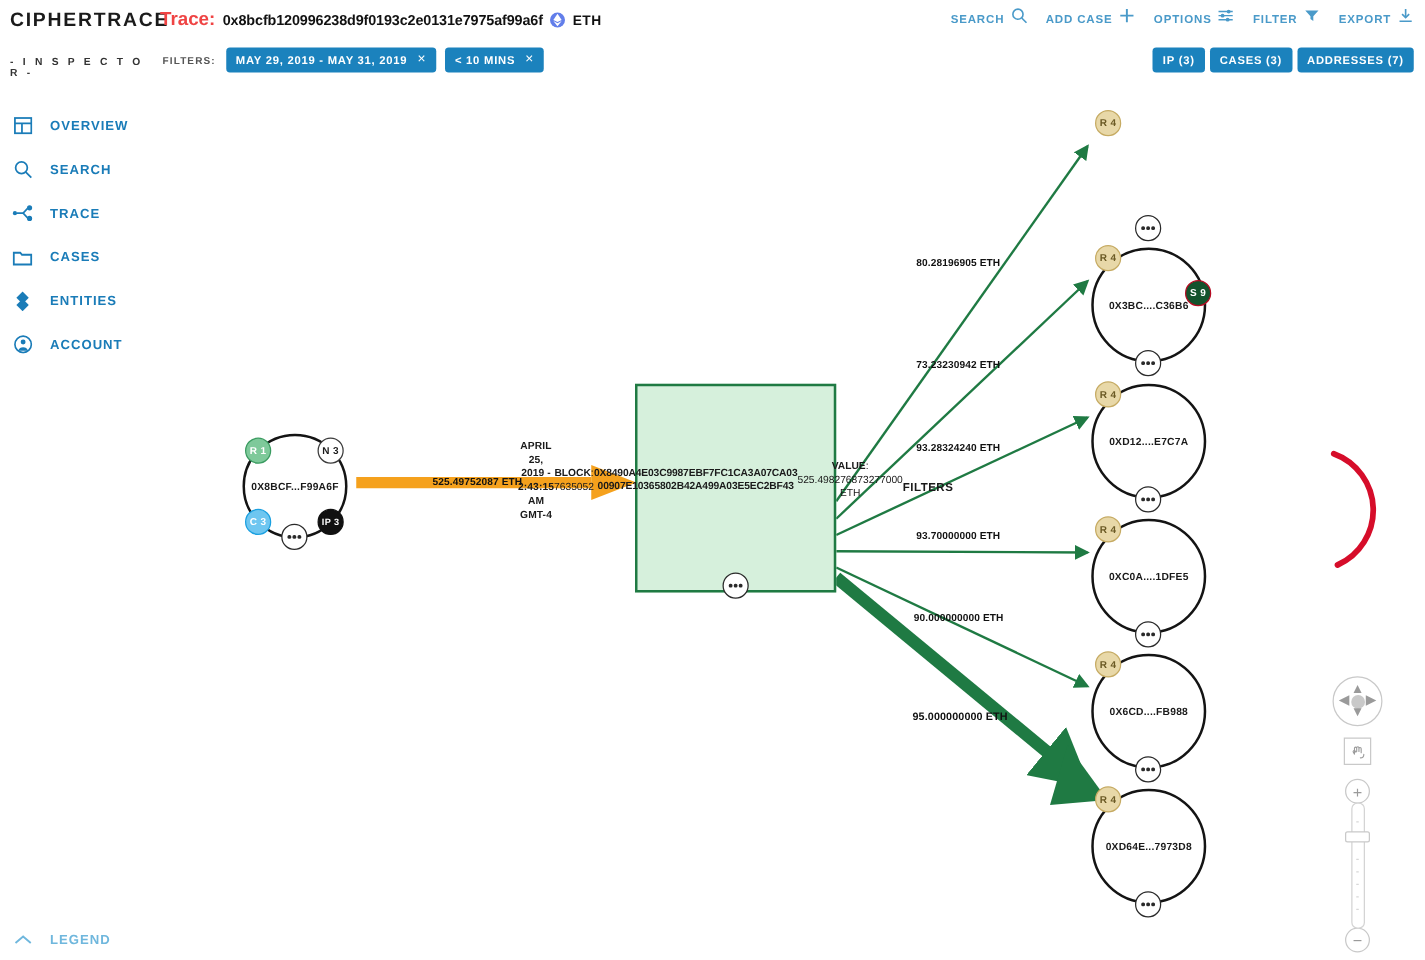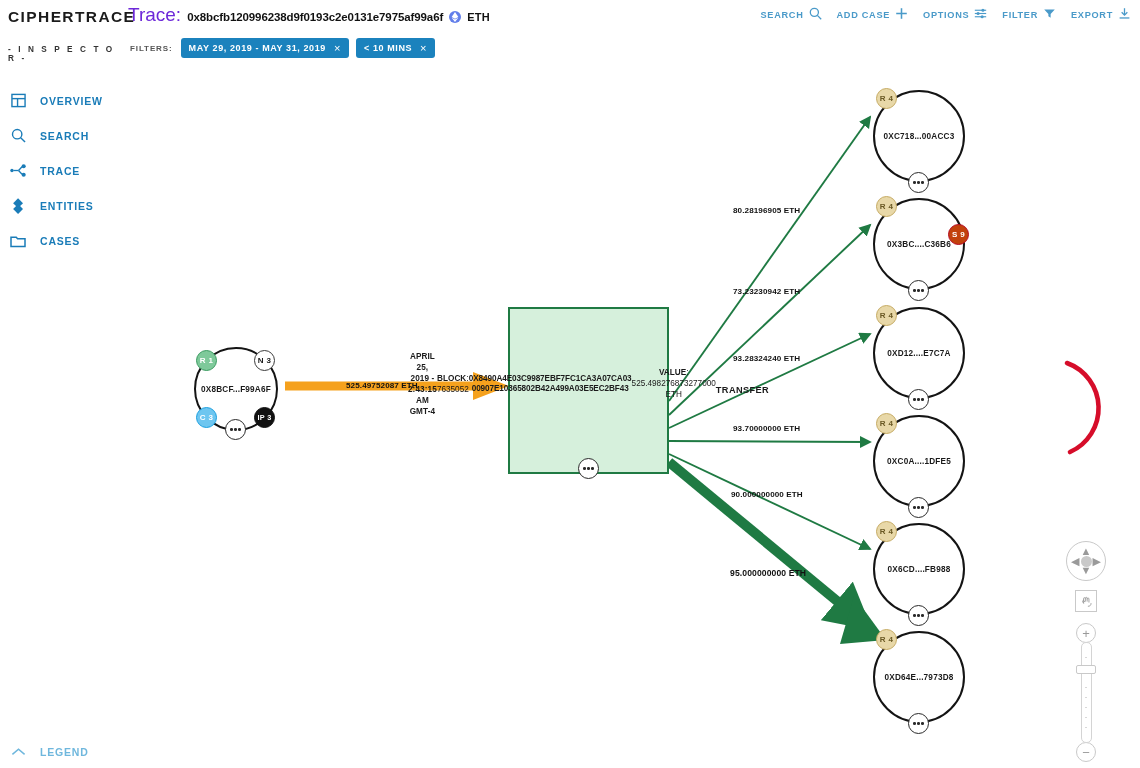--- a/index.html
+++ b/index.html
@@ -47,21 +47,21 @@
   #legend-row .nav-label { color: #6fb7dd; margin-left: 12px; }
 
   
   #topbar {
     position: absolute; left: 118px; top: 0; width: 1022px; height: 30px;
     display: flex; align-items: center;
   }
   #trace-title {
     margin-left: 10px; display: flex; align-items: baseline; gap: 6px;
   }
-  .trace-word { font-size: 19px; font-weight: 400; color: #6d28d9; }
+  .trace-word { font-size: 15px; font-weight: 700; color: #ef4444; }
   .trace-hash { font-size: 11.5px; font-weight: 700; color: #111; letter-spacing: -0.1px;}
   .eth-badge {
     width: 12px; height: 12px; border-radius: 50%;
     background: #627eea; display: inline-flex; align-items: center;
     justify-content: center; position: relative; top: 1px;
   }
   .eth-badge svg { display: block; }
   .eth-sym { font-size: 11px; font-weight: 700; color: #111; letter-spacing: 0.3px; }
 
   #top-actions {
@@ -121,21 +121,21 @@
     position: absolute; border-radius: 50%;
     display: flex; align-items: center; justify-content: center;
     font-size: 8px; font-weight: 700; letter-spacing: 0.3px;
     cursor: pointer; white-space: nowrap;
   }
   .b-r1 { width: 21px; height: 21px; background: #7ec99a; border: 1.6px solid #3a9b60; color: #fff; }
   .b-n3 { width: 21px; height: 21px; background: #fff; border: 1.6px solid #3b3b3b; color: #1a1a1a; }
   .b-c3 { width: 21px; height: 21px; background: #6ec6f0; border: 1.6px solid #1ba0e0; color: #fff; }
   .b-ip3 { width: 21px; height: 21px; background: #111; border: 1.6px solid #111; color: #fff; font-size: 7.3px;}
   .b-r4 { width: 21px; height: 21px; background: #e8d8a8; border: 1.6px solid #c6ab63; color: #6b5a25; }
-  .b-s9 { width: 21px; height: 21px; background: #c2410c; border: 1.6px solid #b60a22; color: #fff; }
+  .b-s9 { width: 21px; height: 21px; background: #14532d; border: 1.6px solid #b60a22; color: #fff; }
 
   .dots {
     position: absolute; width: 21px; height: 21px; border-radius: 50%;
     background: #fff; border: 1.6px solid #2a2a2a;
     display: flex; align-items: center; justify-content: center;
     cursor: pointer;
   }
   .dots span {
     width: 2.6px; height: 2.6px; border-radius: 50%; background: #2a2a2a;
     margin: 0 0.8px; display: inline-block;
@@ -242,34 +242,44 @@
             <circle cx="14.5" cy="12.5" r="2.2" fill="currentColor"></circle>
             <line x1="3.5" y1="8" x2="9" y2="8" stroke="currentColor" stroke-width="1.4"></line>
             <line x1="9" y1="8" x2="12.8" y2="4" stroke="currentColor" stroke-width="1.4"></line>
             <line x1="9" y1="8" x2="12.8" y2="12" stroke="currentColor" stroke-width="1.4"></line>
           </svg>
       </span>
       <span class="nav-label">TRACE</span>
     </div>
     <div class="nav-item">
       <span class="nav-ico">
+        <svg width="16" height="14" viewBox="0 0 16 14">
+            <path d="M1 3.2h5.2l1.4 1.6H15V12.6H1Z" fill="none" stroke="currentColor" stroke-width="1.5"></path>
+          </svg>
+      </span>
+      <span class="nav-label">CASES</span>
+    </div>
+    <div class="nav-item">
+      <span class="nav-ico">
         <svg width="16" height="16" viewBox="0 0 16 16">
             <rect x="4.6" y="1.6" width="7" height="7" transform="rotate(45 8 5.1)" fill="currentColor"></rect>
             <rect x="4.6" y="7.4" width="7" height="7" transform="rotate(45 8 10.9)" fill="currentColor"></rect>
           </svg>
       </span>
       <span class="nav-label">ENTITIES</span>
     </div>
     <div class="nav-item">
       <span class="nav-ico">
-        <svg width="16" height="14" viewBox="0 0 16 14">
-            <path d="M1 3.2h5.2l1.4 1.6H15V12.6H1Z" fill="none" stroke="currentColor" stroke-width="1.5"></path>
-          </svg>
-      </span>
-      <span class="nav-label">CASES</span>
+        <svg width="15" height="15" viewBox="0 0 16 16">
+            <circle cx="8" cy="8" r="7" fill="none" stroke="currentColor" stroke-width="1.4"></circle>
+            <circle cx="8" cy="6" r="2.1" fill="currentColor"></circle>
+            <path d="M3.8 13.4a4.5 4.5 0 0 1 8.4 0" fill="currentColor"></path>
+          </svg>
+      </span>
+      <span class="nav-label">ACCOUNT</span>
     </div>
   </div>
 
   <div id="legend-row">
     <span class="nav-ico">
       <svg width="15" height="10" viewBox="0 0 16 10">
           <polyline points="1.5,7.5 8,2 14.5,7.5" fill="none" stroke="currentColor" stroke-width="1.6"></polyline>
         </svg>
     </span>
     <span class="nav-label">LEGEND</span>
@@ -346,20 +356,25 @@
   <span class="filters-label">FILTERS:</span>
   <span class="chip">
     <span>MAY 29, 2019 - MAY 31, 2019</span>
     <span class="x">×</span>
   </span>
   <span class="chip">
     <span>&lt; 10 MINS</span>
     <span class="x">×</span>
   </span>
 
+  <span id="right-chips">
+    <span class="chip stat">IP (3)</span>
+    <span class="chip stat">CASES (3)</span>
+    <span class="chip stat">ADDRESSES (7)</span>
+  </span>
 </div>
 
 <div id="canvas">
 
   <svg id="graph-svg" width="1022" height="706">
     <defs>
       <marker id="gtip" markerWidth="7" markerHeight="7" refX="5.4" refY="3.2" orient="auto">
         <path d="M0,0 L6.4,3.2 L0,6.4 z" fill="#1f7a43"></path>
       </marker>
       <marker id="gtipThick" markerWidth="5" markerHeight="5" refX="3.0" refY="2.5" orient="auto">
@@ -400,40 +415,37 @@
     <div class="tx-line tx-block">
       <span class="tx-k">BLOCK</span><span>: </span><span>7635052</span>
     </div>
     <div class="tx-line tx-hash">
       <div>0X8490A4E03C9987EBF7FC1CA3A07CA03</div>
       <div>00907E10365802B42A499A03E5EC2BF43</div>
     </div>
     <div class="tx-line tx-value">
       <span class="tx-k">VALUE</span><span>: </span><span>525.498276873277000 ETH</span>
     </div>
-    <div class="tx-line tx-type">TRANSFER</div>
+    <div class="tx-line tx-type">FILTERS</div>
   </div>
   <div class="dots" style="left:460px; top:396px;">
     <span></span>
       <span></span>
       <span></span>
   </div>
 
   <div class="edge-label" style="left:228px; top:319px;">525.49752087 ETH</div>
 
   <div class="edge-label" style="left:615px; top:144px;">80.28196905 ETH</div>
   <div class="edge-label" style="left:615px; top:225px;">73.23230942 ETH</div>
   <div class="edge-label" style="left:615px; top:292px;">93.28324240 ETH</div>
   <div class="edge-label" style="left:615px; top:362px;">93.70000000 ETH</div>
   <div class="edge-label" style="left:613px; top:428px;">90.000000000 ETH</div>
   <div class="edge-label bold" style="left:612px; top:506px;">95.000000000 ETH</div>
 
-  <div class="node" style="left:755px; top:28px; width:92px; height:92px;">
-    <span class="node-label">0XC718...00ACC3</span>
-  </div>
   <div class="badge b-r4" style="position:absolute; left:758px; top:26px;">R 4</div>
   <div class="dots" style="left:790px; top:110px;">
       <span></span>
       <span></span>
       <span></span>
     </div>
 
   <div class="node" style="left:755px; top:136px; width:92px; height:92px;">
     <span class="node-label">0X3BC....C36B6</span>
   </div>

